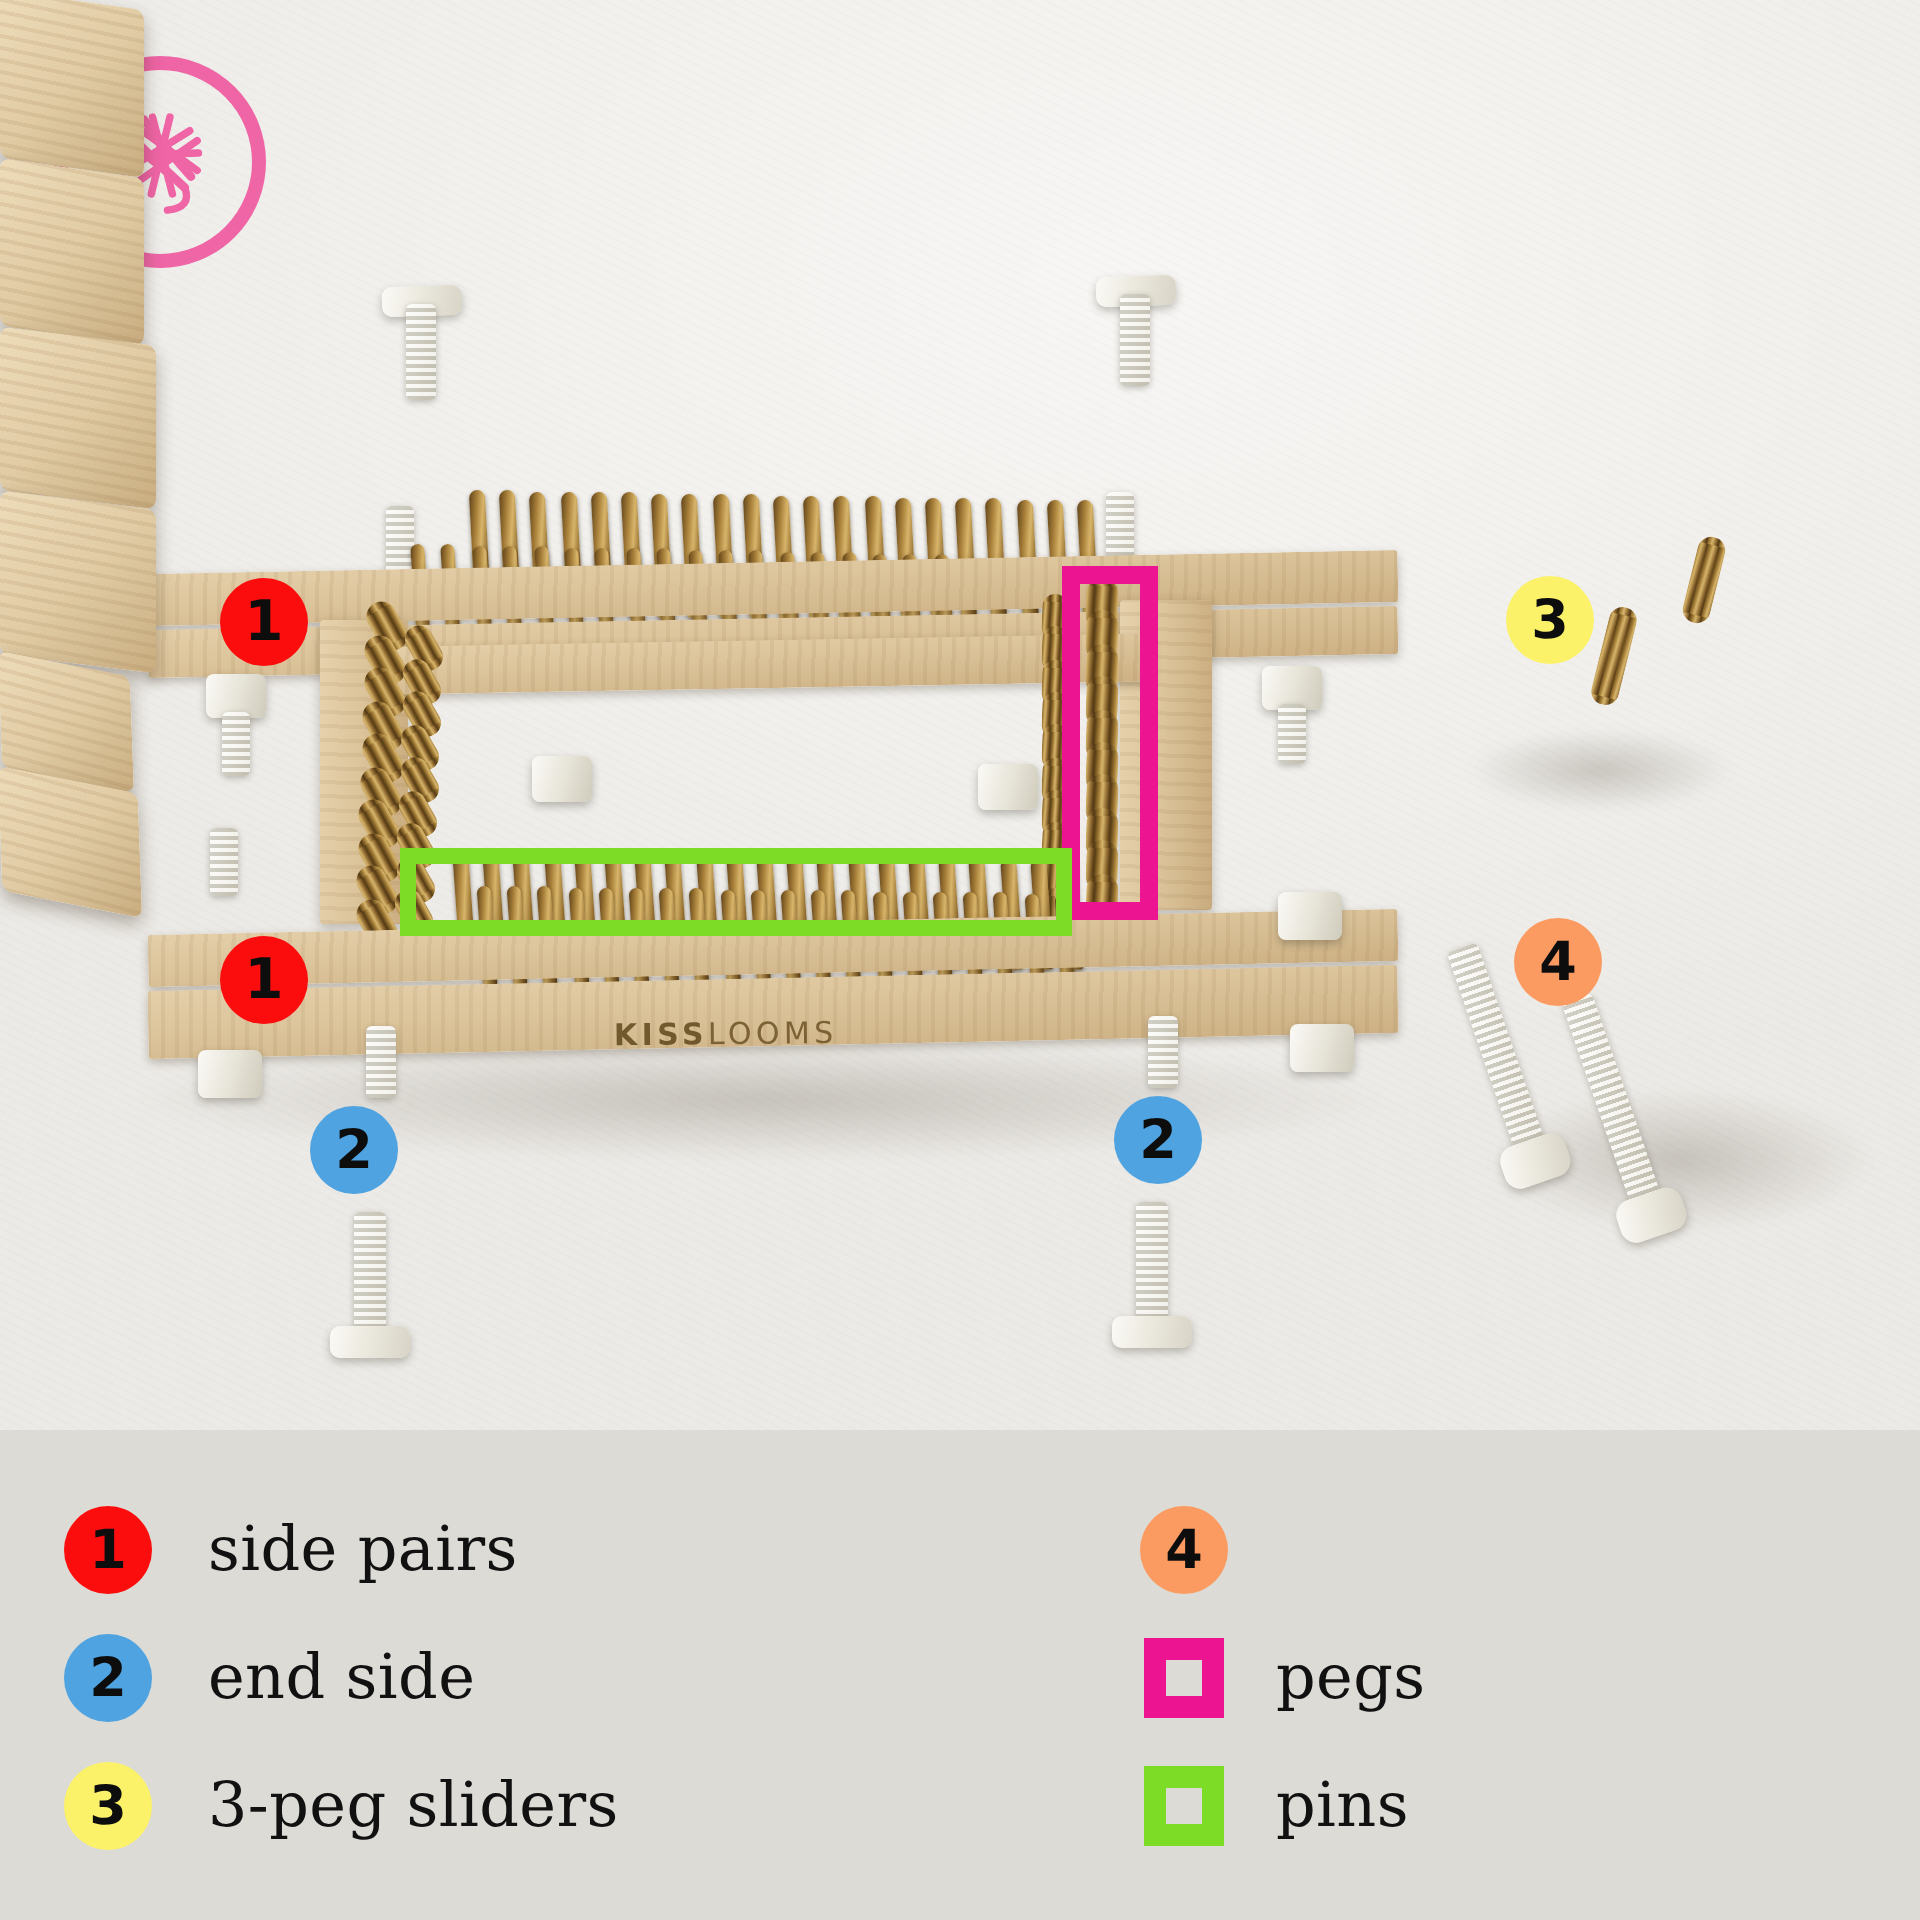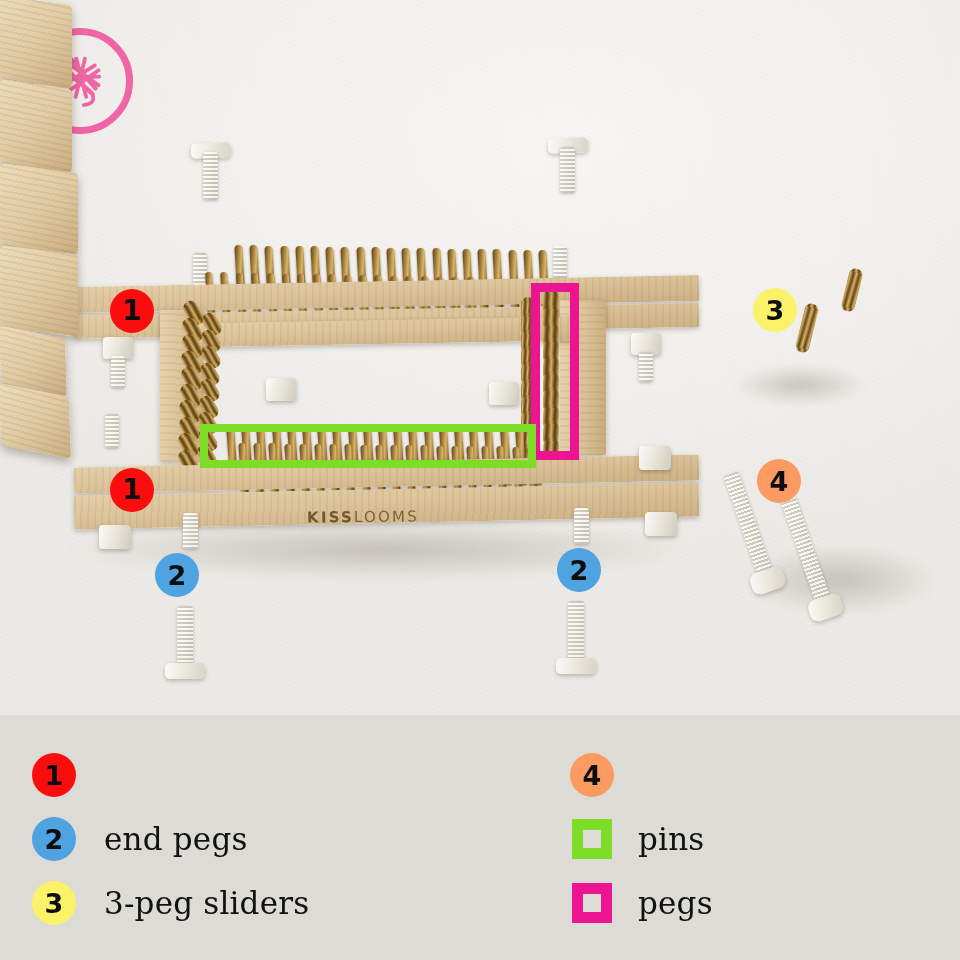--- a/index.html
+++ b/index.html
@@ -443,37 +443,38 @@
         <div class="marker" style="left: 557px; top: 548px; background: rgb(78, 163, 224);">2</div>
         <div class="marker" style="left: 753px; top: 288px; background: rgb(252, 242, 106);">3</div>
         <div class="marker" style="left: 757px; top: 459px; background: rgb(251, 155, 98);">4</div>
       </div>
   </div>
 
   <div class="legend-area" style="background: rgb(220, 219, 214);">
     <div class="legend-col" id="legend-left" style="left:32px; top:28px;">
         <div class="legend-row">
           <div class="legend-badge" style="background: rgb(252, 13, 13);">1</div>
+          <div class="legend-label">side pairs</div>
         </div>
         <div class="legend-row">
           <div class="legend-badge" style="background: rgb(78, 163, 224);">2</div>
-          <div class="legend-label">end pegs</div>
+          <div class="legend-label">end side</div>
         </div>
         <div class="legend-row">
           <div class="legend-badge" style="background: rgb(252, 242, 106);">3</div>
           <div class="legend-label">3-peg sliders</div>
         </div>
       </div>
     <div class="legend-col" id="legend-right" style="left:570px; top:28px;">
         <div class="legend-row">
           <div class="legend-badge" style="background: rgb(251, 155, 98);">4</div>
         </div>
         <div class="legend-row">
+          <div class="legend-swatch" style="border-color: rgb(236, 20, 144);"></div>
+          <div class="legend-label">pegs</div>
+        </div>
+        <div class="legend-row">
           <div class="legend-swatch" style="border-color: rgb(125, 220, 38);"></div>
           <div class="legend-label">pins</div>
         </div>
-        <div class="legend-row">
-          <div class="legend-swatch" style="border-color: rgb(236, 20, 144);"></div>
-          <div class="legend-label">pegs</div>
-        </div>
       </div>
   </div>
 </div>
 
 </body></html>

